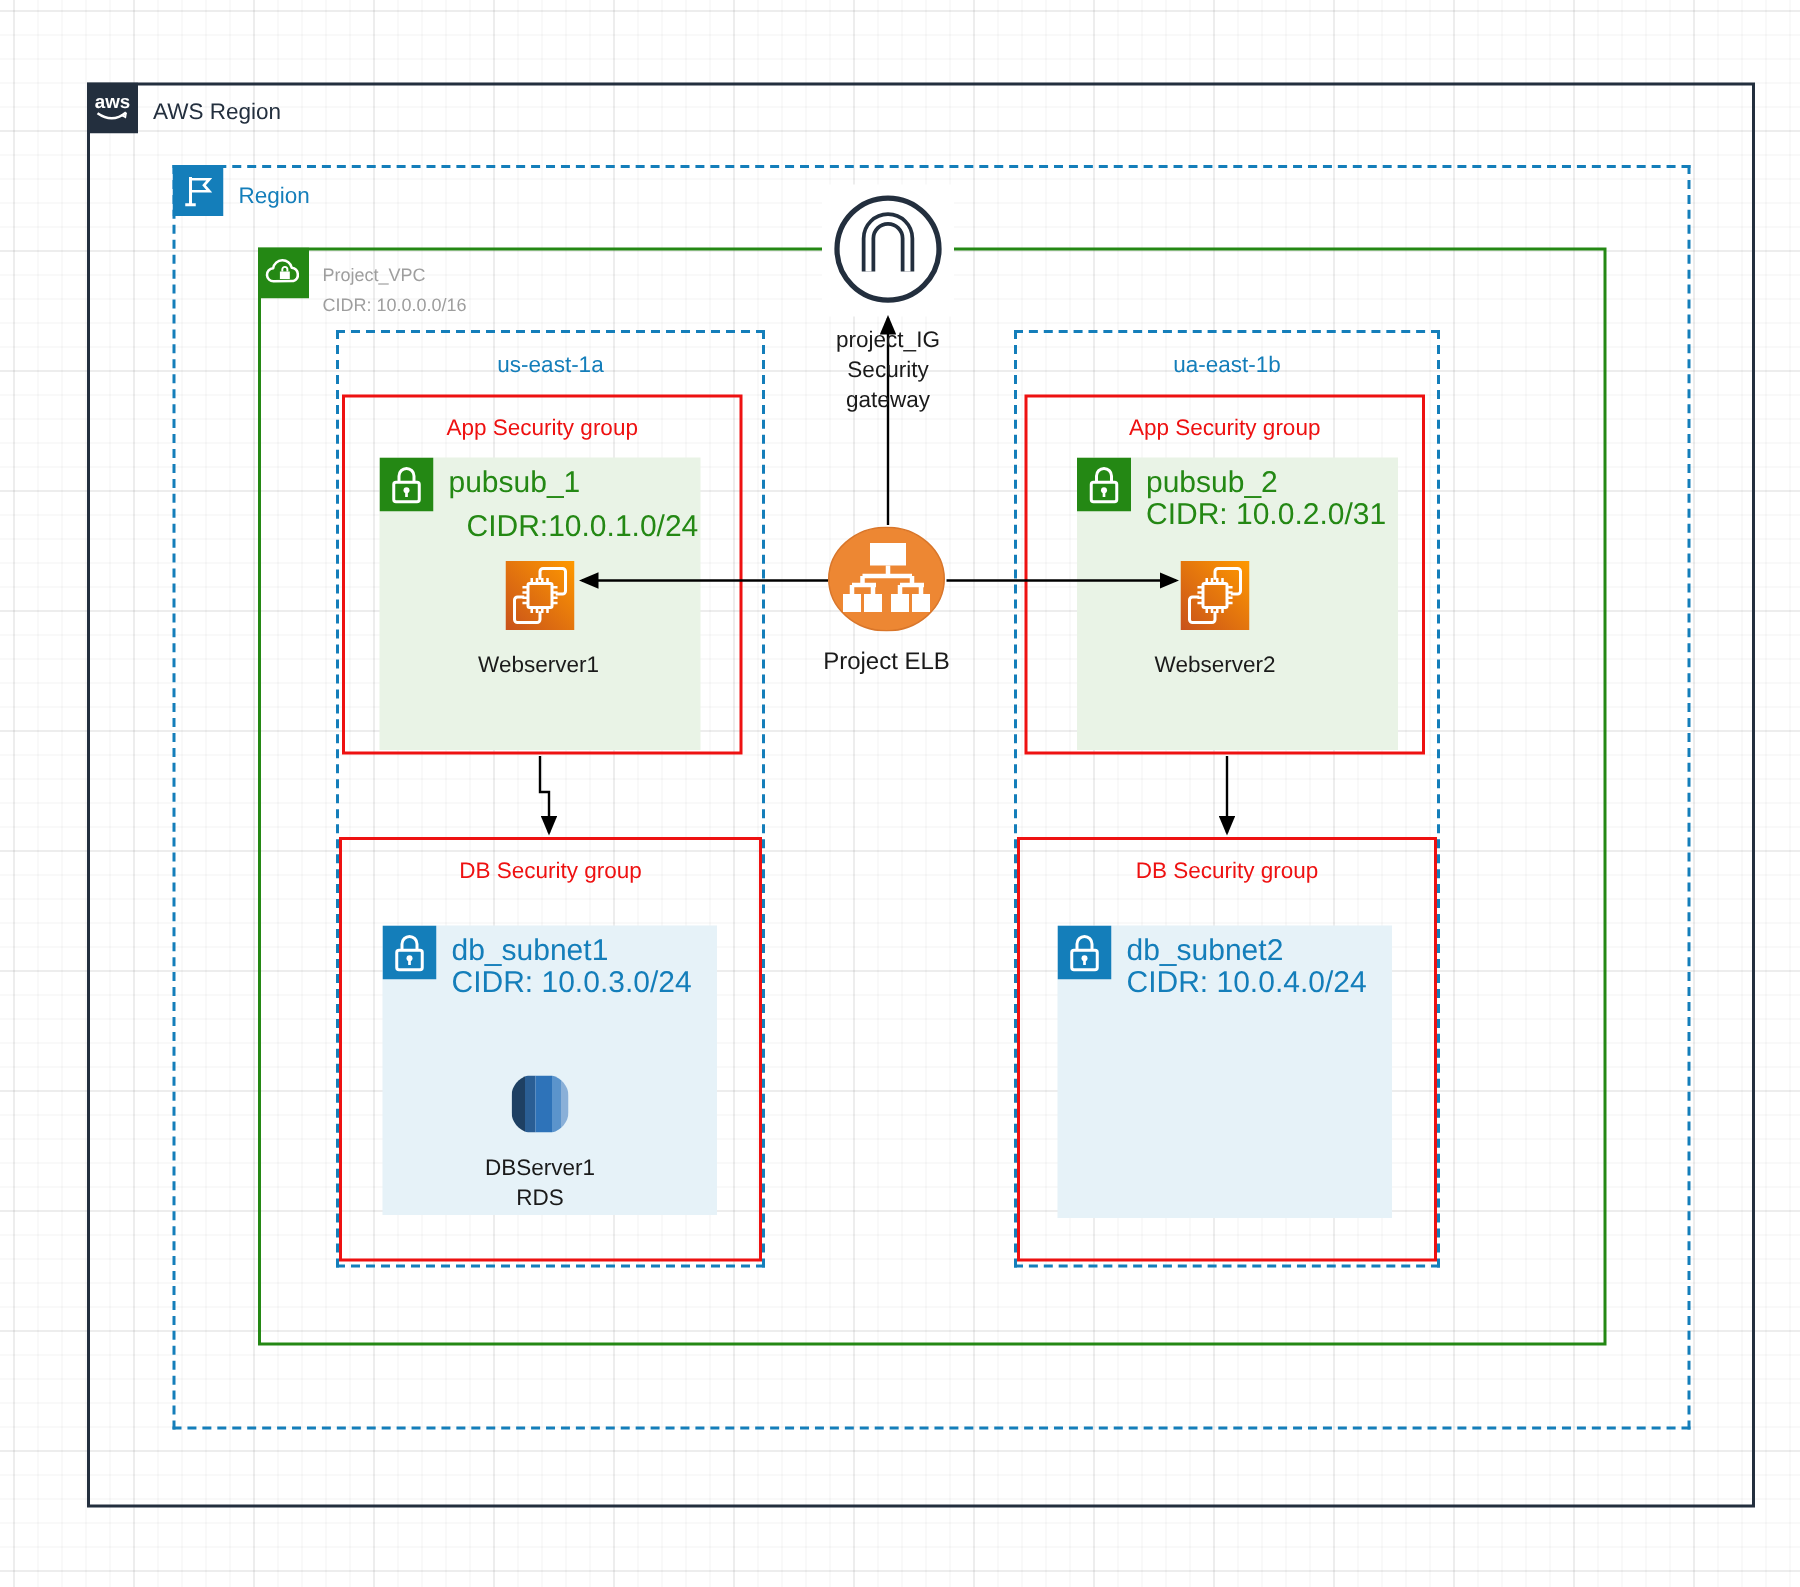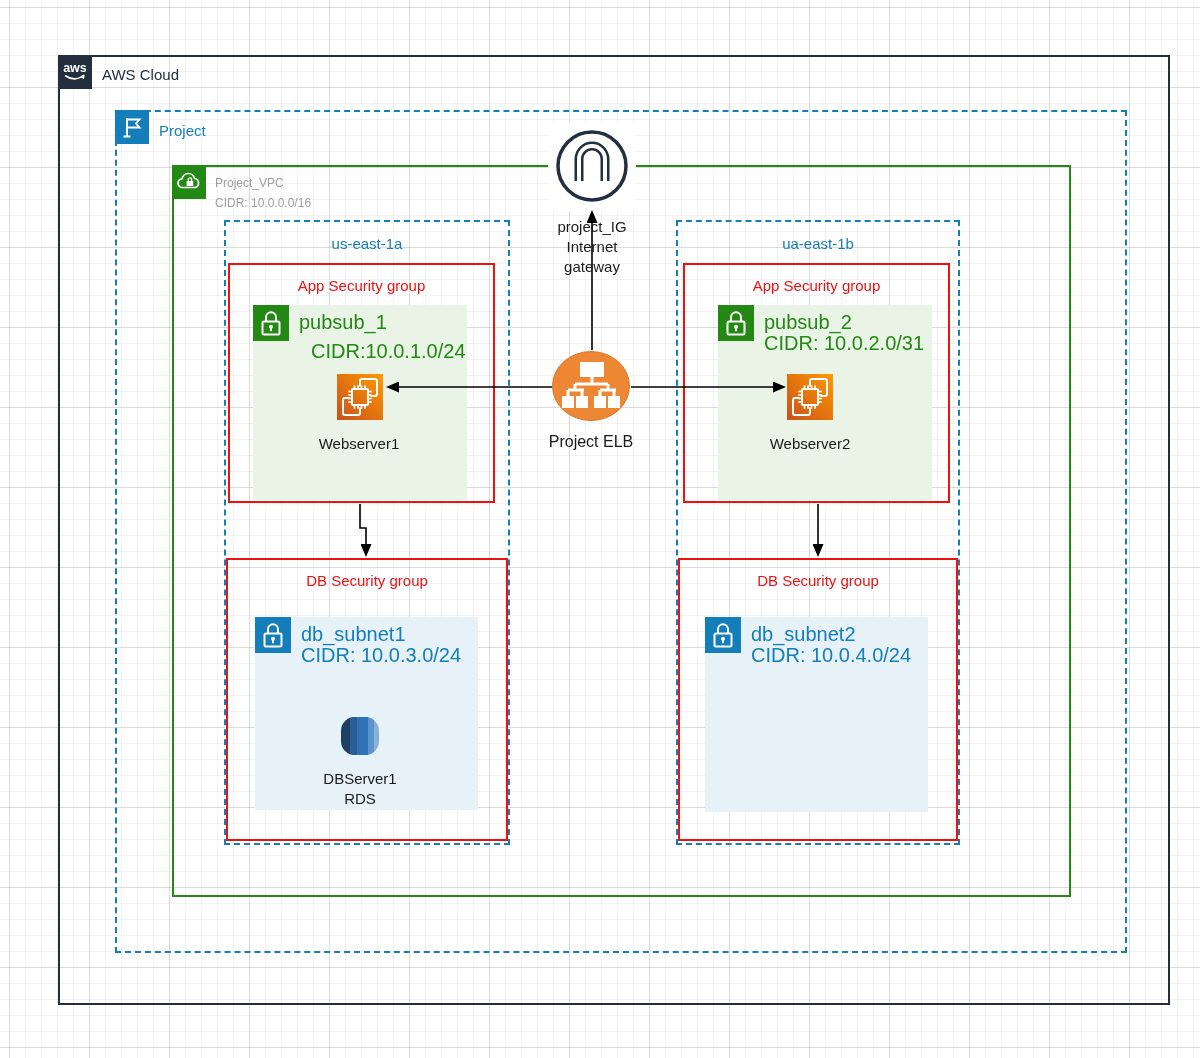--- a/index.html
+++ b/index.html
@@ -49,33 +49,33 @@
 
   <div class="box cloud-box" style="left:58px;top:55px;width:1112px;height:950px;">
     <div class="corner-icon" style="left:-2px;top:-2px;">
       <svg width="34" height="34" viewBox="0 0 34 34">
         <rect x="0" y="0" width="34" height="34" fill="#232F3E"></rect>
         <text x="17" y="17" fill="#ffffff" font-size="12.5" font-weight="bold" text-anchor="middle" font-family="Liberation Sans, sans-serif">aws</text>
         <path d="M7,20.5 Q17,27.5 26,20" stroke="#ffffff" stroke-width="1.6" fill="none"></path>
         <path d="M26,20 l-0.5,3 l-2.6,-1.4" stroke="#ffffff" stroke-width="1.3" fill="none"></path>
       </svg>
     </div>
-    <div class="lbl t-navy" style="left:42px;top:8px;">AWS Cloud</div>
+    <div class="lbl t-navy" style="left:42px;top:8px;">AWS Region</div>
   </div>
 
   <div class="box region-box" style="left:115px;top:110px;width:1012px;height:843px;">
     <div class="corner-icon" style="left:-2px;top:-2px;">
       <svg width="34" height="34" viewBox="0 0 34 34">
         <rect x="0" y="0" width="34" height="34" fill="#147EBA"></rect>
         <line x1="12" y1="8" x2="12" y2="26.5" stroke="#ffffff" stroke-width="2"></line>
         <line x1="8.5" y1="26.5" x2="15.5" y2="26.5" stroke="#ffffff" stroke-width="2"></line>
         <path d="M12,9.5 H24.5 L21,13.5 L24.5,17.5 H12 Z" stroke="#ffffff" stroke-width="1.8" fill="none"></path>
       </svg>
     </div>
-    <div class="lbl t-blue" style="left:42px;top:9px;">Project</div>
+    <div class="lbl t-blue" style="left:42px;top:9px;">Region</div>
   </div>
 
   <div class="box vpc-box" style="left:172px;top:165px;width:899px;height:732px;">
     <div class="corner-icon" style="left:-2px;top:-2px;">
       <svg width="34" height="34" viewBox="0 0 34 34">
         <rect x="0" y="0" width="34" height="34" fill="#248814"></rect>
         <path d="M10.5,22.5 a4.3,4.3 0 0 1 -0.4,-8.6 a6.3,6.3 0 0 1 12.4,-0.4 a4.6,4.6 0 0 1 1,8.9 Z" stroke="#ffffff" stroke-width="1.7" fill="none" stroke-linejoin="round"></path>
         <rect x="14.6" y="16" width="6.6" height="5" fill="#ffffff"></rect>
         <path d="M16.2,16 v-1.4 a1.7,1.7 0 0 1 3.4,0 v1.4" stroke="#ffffff" stroke-width="1.3" fill="none"></path>
       </svg>
@@ -248,21 +248,21 @@
 
   <div class="box white-patch" style="left:548px;top:123px;width:88px;height:88px;"></div>
   <div class="abs" style="left:550px;top:124px;line-height:0;z-index:20;">
     <svg width="84" height="84" viewBox="0 0 84 84">
       <circle cx="42" cy="42" r="34" fill="#ffffff" stroke="#232F3E" stroke-width="3.5"></circle>
       <path d="M29,57 L29,35 A13,13 0 0 1 55,35 L55,57" stroke="#232F3E" stroke-width="9" fill="none"></path>
       <path d="M29,57 L29,35 A13,13 0 0 1 55,35 L55,57" stroke="#ffffff" stroke-width="4" fill="none"></path>
     </svg>
   </div>
   <div class="lbl lbl-center t-black over-line" style="left:532px;top:217px;width:120px;">project_IG</div>
-  <div class="lbl lbl-center t-black over-line" style="left:532px;top:237px;width:120px;">Internet</div>
+  <div class="lbl lbl-center t-black over-line" style="left:532px;top:237px;width:120px;">Security</div>
   <div class="lbl lbl-center t-black over-line" style="left:532px;top:257px;width:120px;">gateway</div>
 
   <div class="abs" style="left:552px;top:351px;line-height:0;z-index:20;">
     <svg width="78" height="70" viewBox="0 0 78 70">
       <ellipse cx="39" cy="35" rx="38.5" ry="34.5" fill="#ED8733" stroke="#D9762A" stroke-width="1"></ellipse>
       <rect x="28" y="11" width="24" height="15" fill="#ffffff"></rect>
       <g stroke="#ffffff" stroke-width="3" fill="none">
         <line x1="40" y1="26" x2="40" y2="33"></line>
         <line x1="23" y1="33" x2="56" y2="33"></line>
         <line x1="23" y1="33" x2="23" y2="39"></line>

